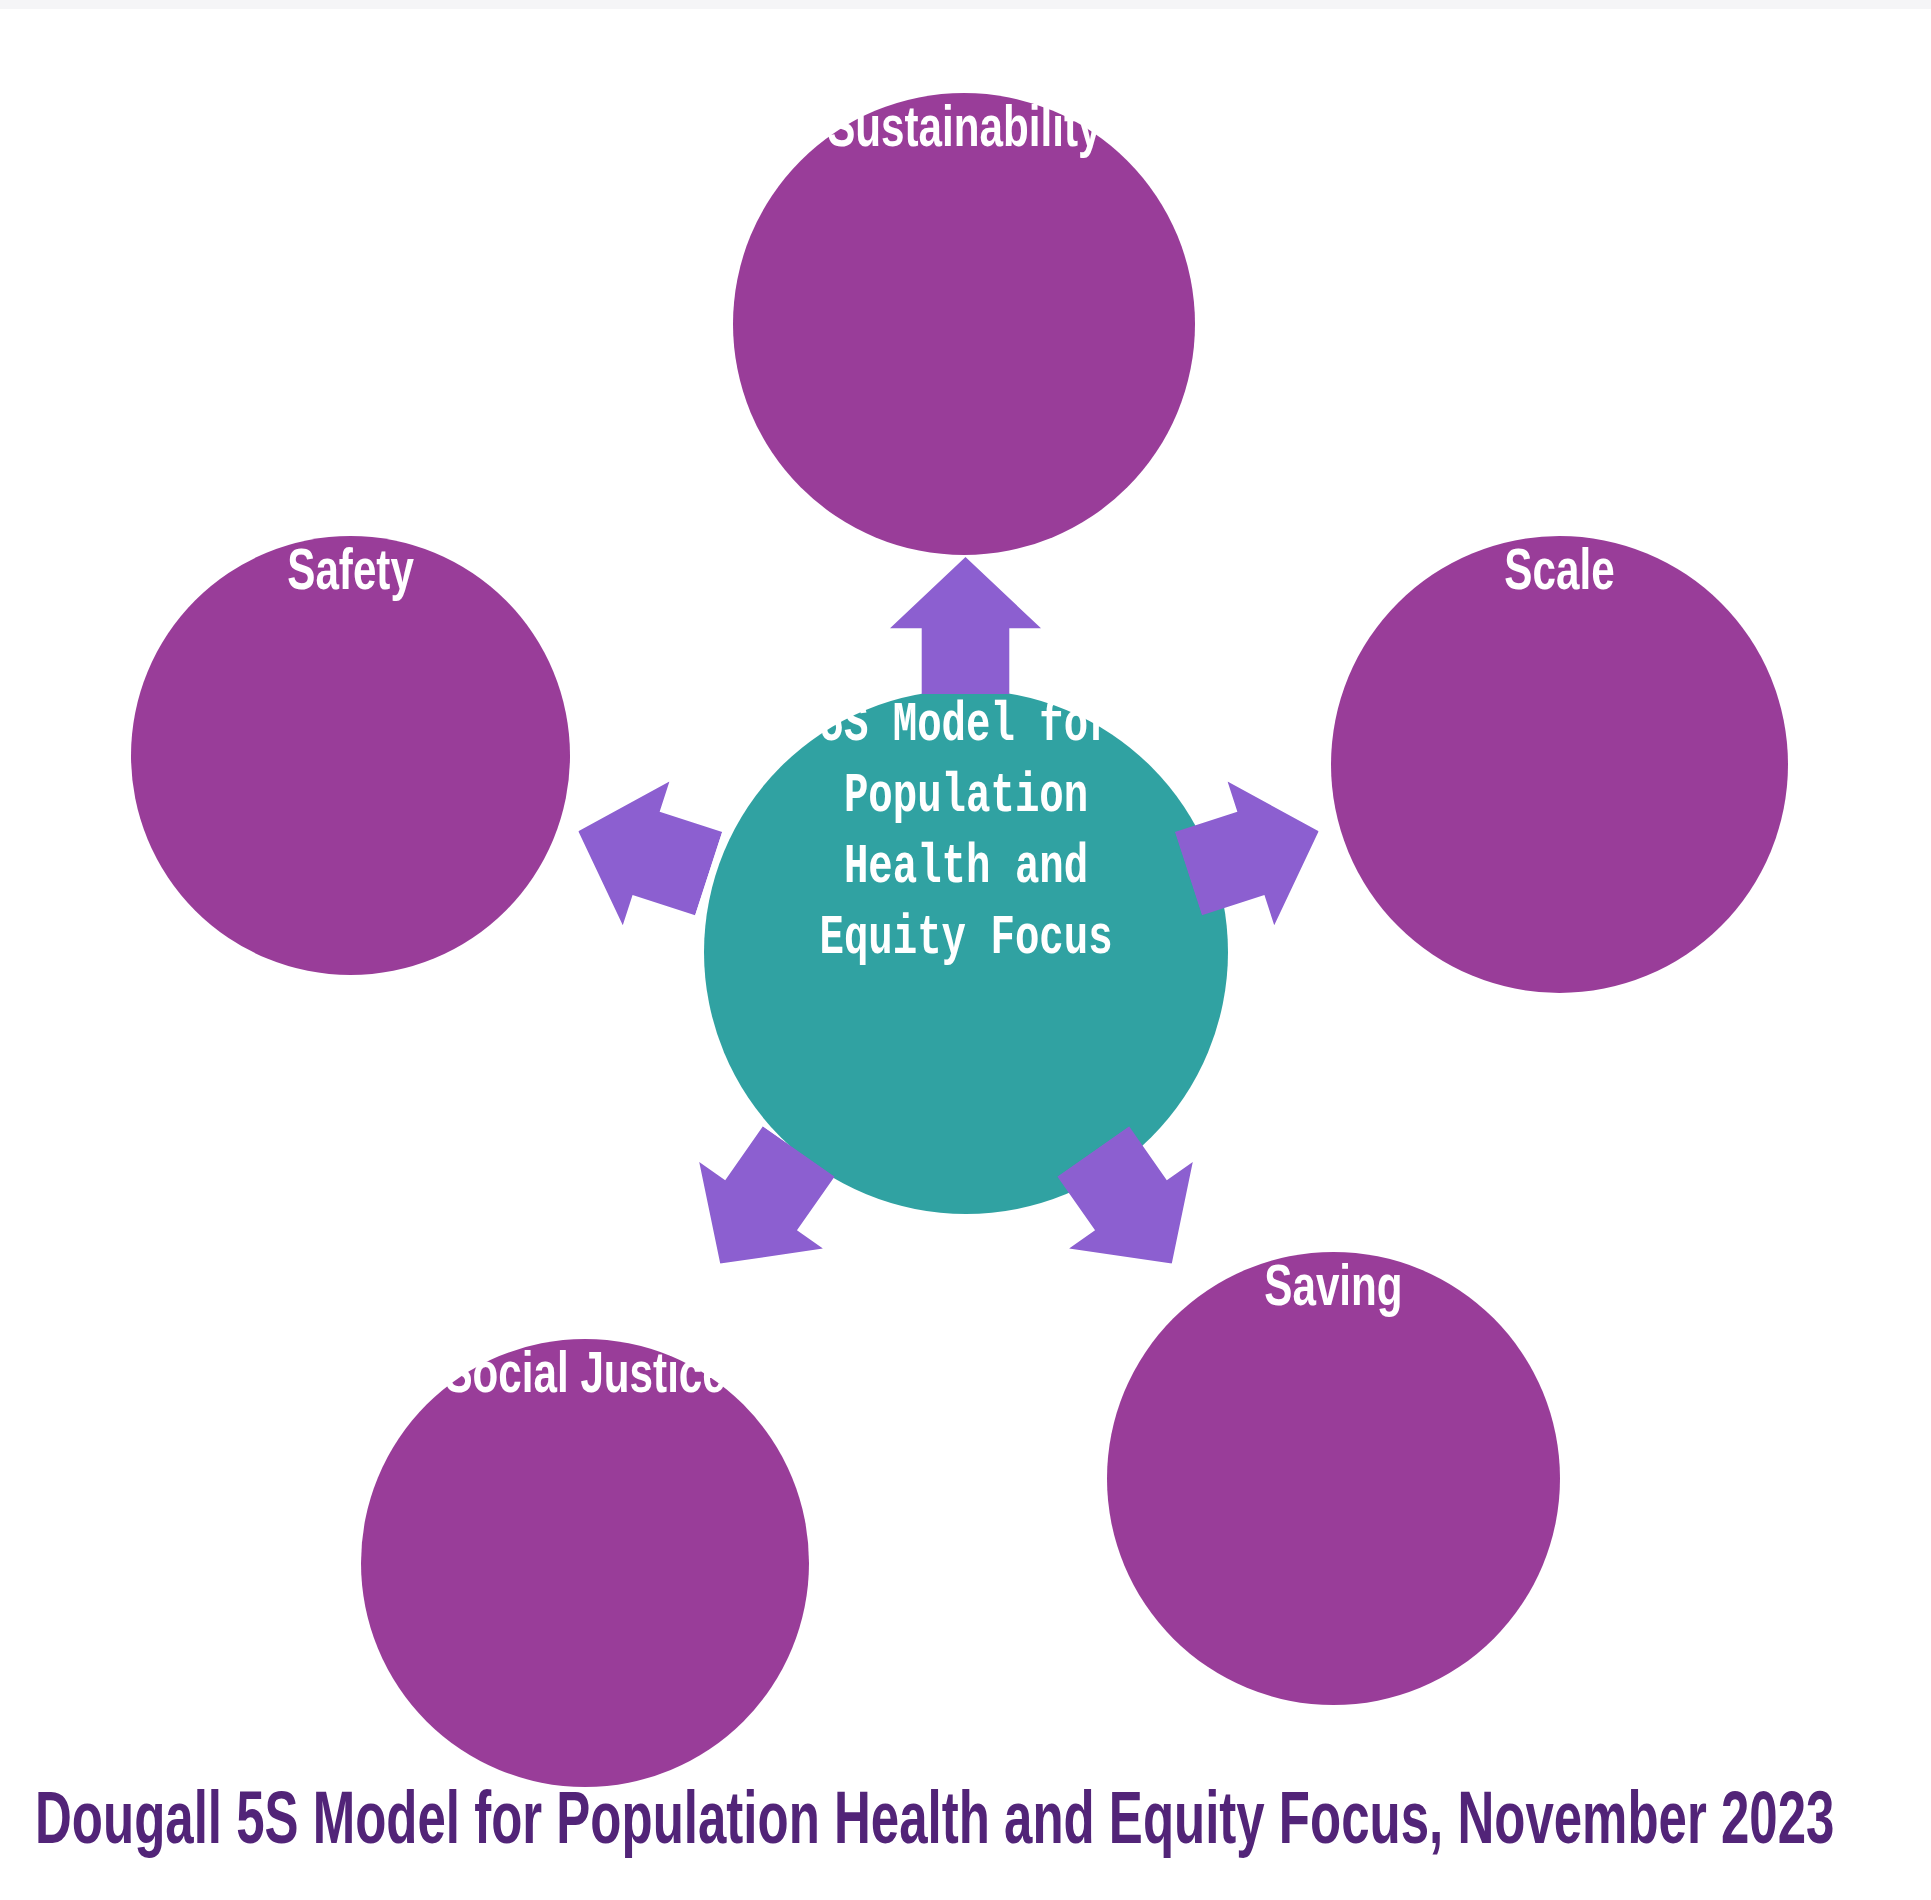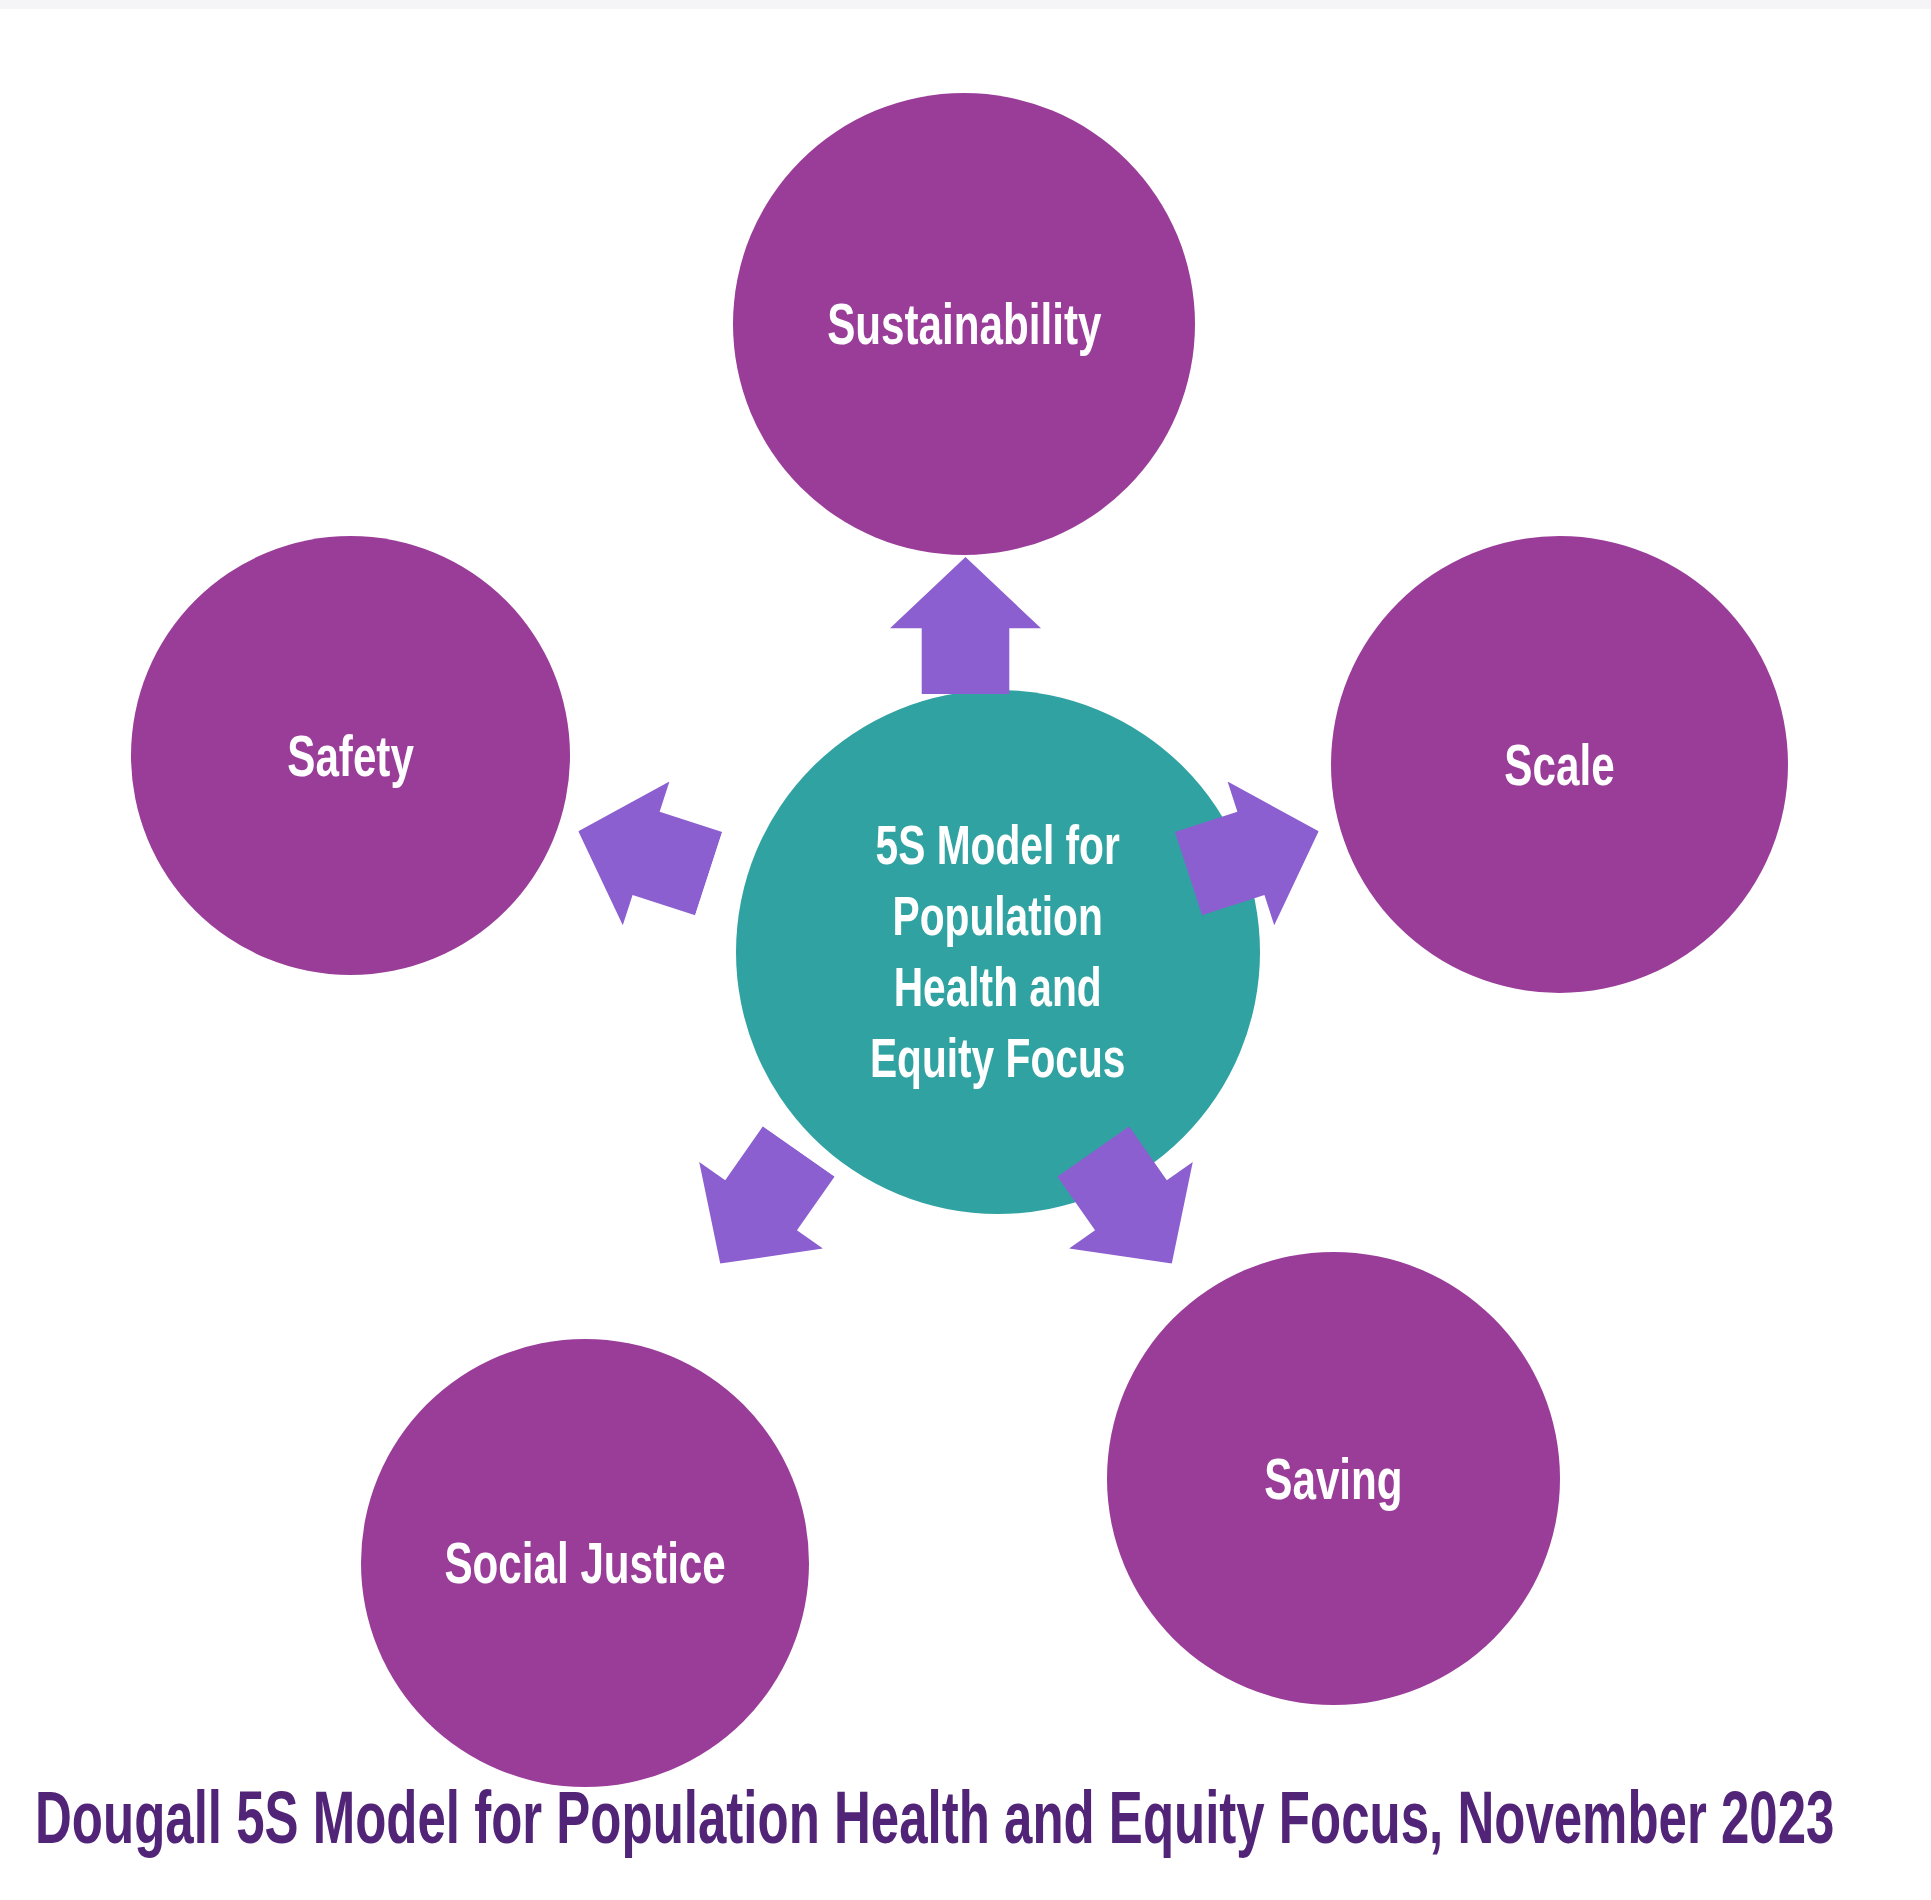--- a/index.html
+++ b/index.html
@@ -25,21 +25,20 @@
     position: absolute;
     left: 0; top: 0;
     width: 1932px; height: 9.1px;
     background: #f5f5f7;
   }
 
   .circle {
     position: absolute;
     border-radius: 50%;
     display: flex;
-    align-items: center;
     justify-content: center;
     text-align: center;
   }
 
   .node { background: var(--node-circle); }
   .center { background: var(--center-circle); }
 
   .node-label {
     color: var(--label-text);
     font-weight: bold;
@@ -57,21 +56,21 @@
     transform: scaleX(0.74);
     white-space: pre-line;
   }
 
   
   .circle-sustainability { left: 733px;  top: 93px;  width: 462px; height: 462px; }
   .circle-safety         { left: 131px;  top: 536px;  width: 439px; height: 439px; }
   .circle-scale          { left: 1331px; top: 536px;  width: 457px; height: 457px; }
   .circle-social-justice { left: 361px;  top: 1339px; width: 448px; height: 448px; }
   .circle-saving         { left: 1107px; top: 1252px; width: 453px; height: 453px; }
-  .circle-center         { left: 736px;  top: 690px;  width: 524px; height: 524px; }
+  .circle-center         { left: 704px;  top: 690px;  width: 524px; height: 524px; font-family: Liberation Mono, monospace; }
 
   .arrow {
     position: absolute;
     width: 151px;
     height: 137px;
   }
   .arrow svg { width: 100%; height: 100%; display: block; }
 
   .arrow-sustainability  { left: 890px;  top: 557px;  transform: rotate(0deg); }
   .arrow-safety          { left: 568px;  top: 784px;  transform: rotate(-72deg); }

